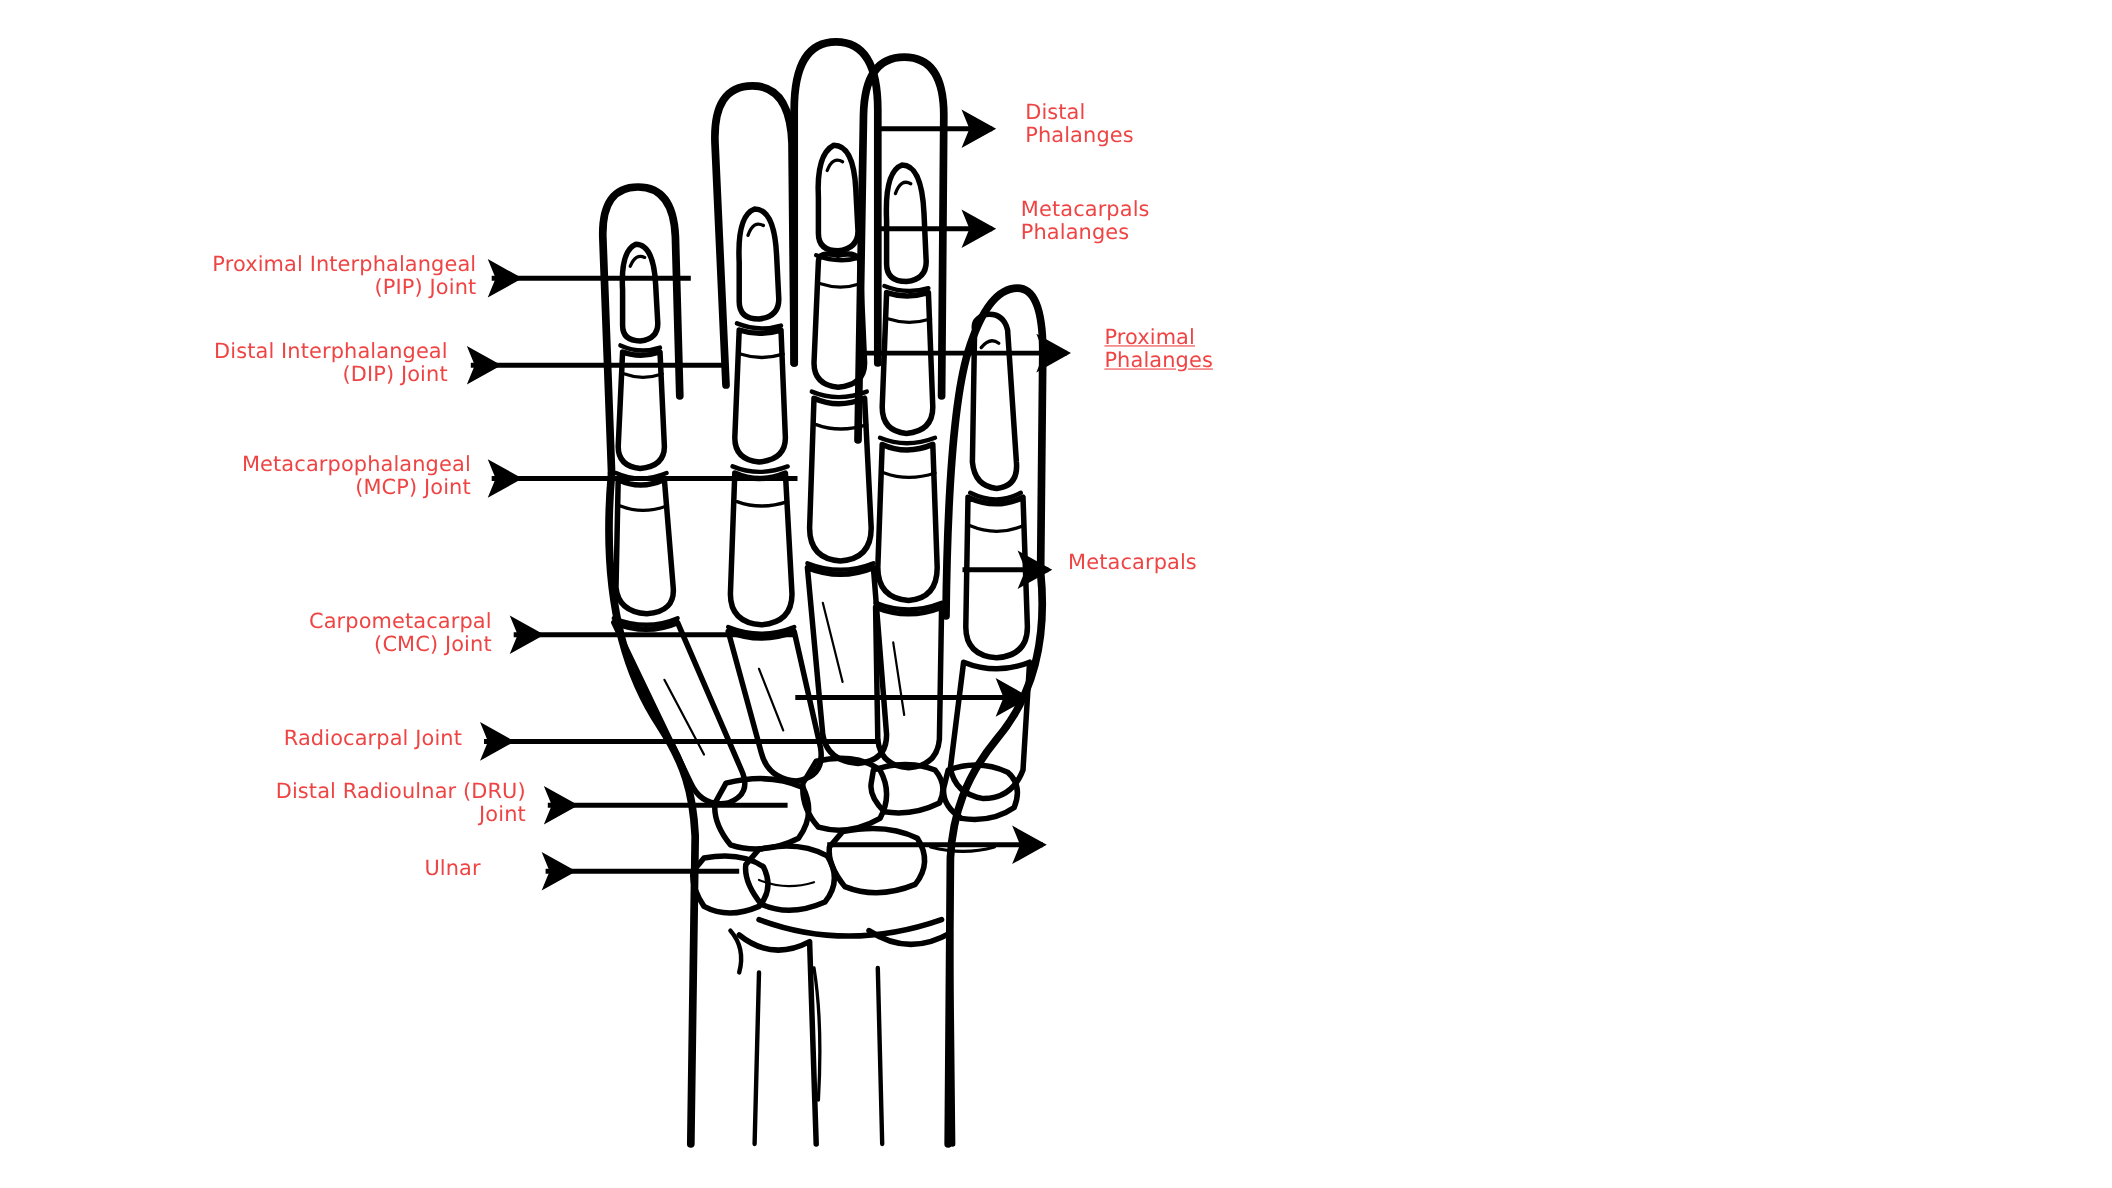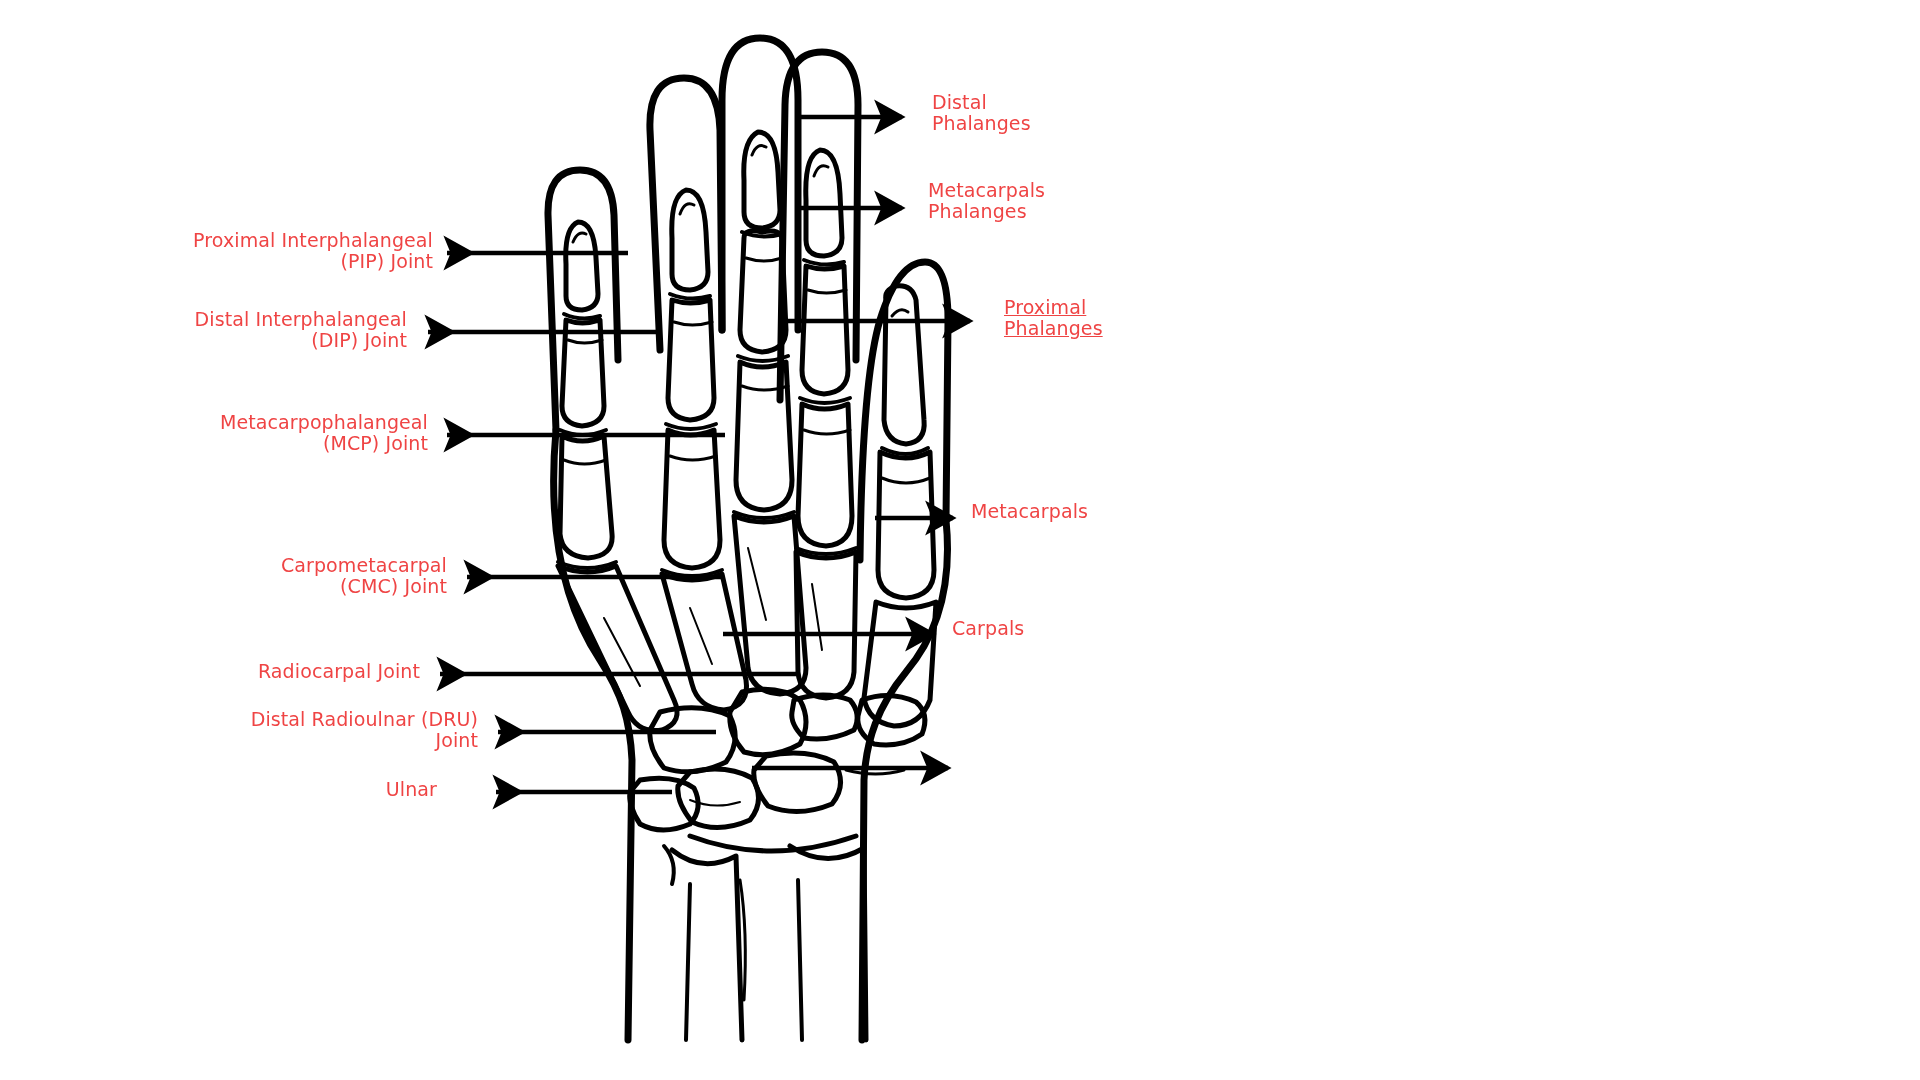--- a/index.html
+++ b/index.html
@@ -248,16 +248,15 @@
 Phalanges</div>
 
   <div class="label left-aligned" style="left:928px; top:180px; width:420px; text-align:left;">Metacarpals
 Phalanges</div>
 
   <div class="label left-aligned" style="left:1004px; top:297px; width:420px; text-align:left;text-decoration:underline;">Proximal
 Phalanges</div>
 
   <div class="label left-aligned" style="left:971px; top:501px; width:420px; text-align:left;">Metacarpals</div>
 
-  <div class="label left-aligned" style="left:952px; top:618px; width:420px; text-align:left;">Carpals</div>
 
 
 </div>
 
 </body></html>

